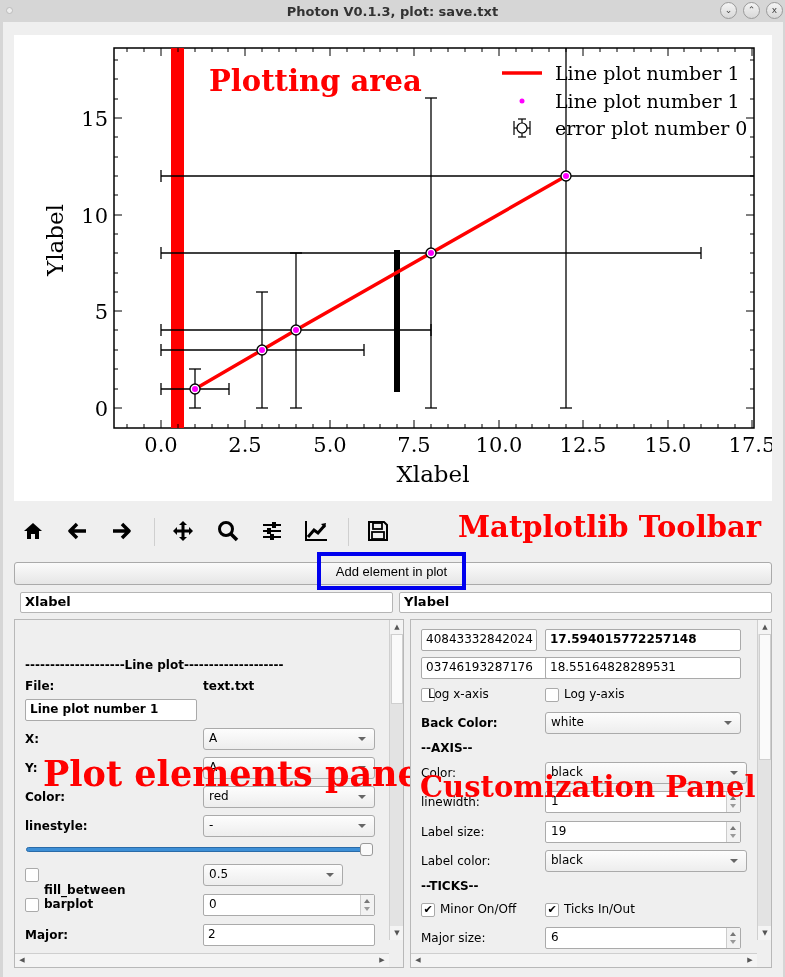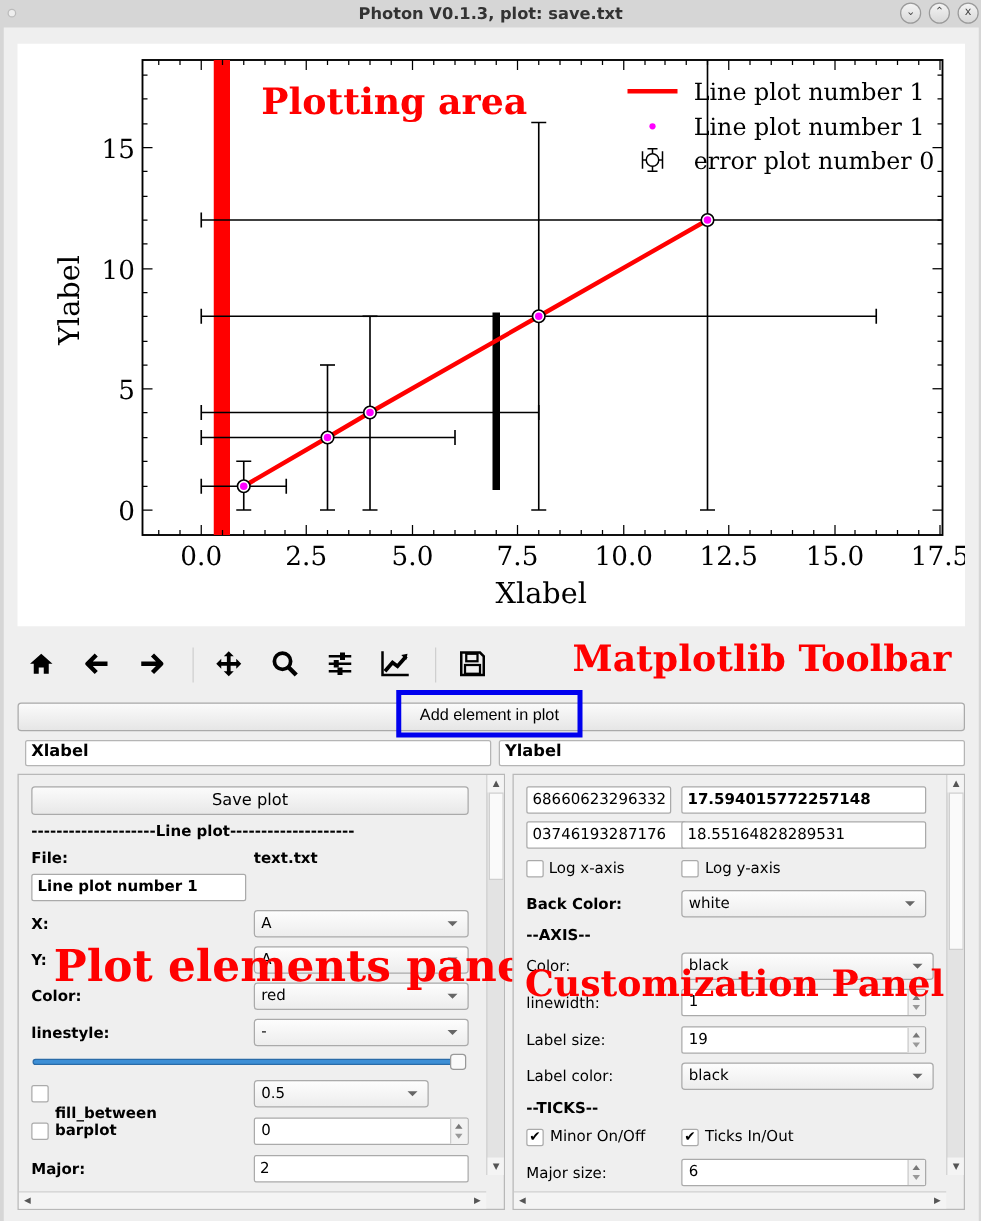--- a/index.html
+++ b/index.html
@@ -327,23 +327,20 @@
 
 <div class="add-btn"></div>
 <div class="add-btn-label">
     <span>Add element in plot</span>
   </div>
 
 <div class="label-input" style="left:20px; width:373px;">Xlabel</div>
 <div class="label-input" style="left:399px; width:373px;">Ylabel</div>
 
 <div class="panel" style="left:14px; width:390px; height:349px;">
-  <div class="btn" style="left:10px; top:9px; width:350px;">
-      <span>Save plot</span>
-    </div>
   <div class="lbl b" style="left:10px; top:38px;">--------------------Line plot--------------------</div>
   <div class="lbl b" style="left:10px; top:59px;">File:</div>
   <div class="lbl b" style="left:188px; top:59px;">text.txt</div>
   <div class="field" style="left:10px; top:79px; width:172px; font-weight:bold;">Line plot number 1</div>
   <div class="lbl b" style="left:10px; top:112px;">X:</div>
   <div class="combo" style="left:188px; top:108px; width:172px;"><span>A</span><span class="caret"></span></div>
   <div class="lbl b" style="left:10px; top:141px;">Y:</div>
   <div class="combo" style="left:188px; top:137px; width:172px;"><span>A</span><span class="caret"></span></div>
   <div class="lbl b" style="left:10px; top:170px;">Color:</div>
   <div class="combo" style="left:188px; top:166px; width:172px;"><span>red</span><span class="caret"></span></div>
@@ -368,26 +365,26 @@
     <div class="arr" style="bottom:0;">▼</div>
   </div>
   <div class="hscroll" style="left:0; top:333px; width:374px;">
     <div class="arr" style="left:0;">◀</div>
     <div class="arr" style="right:0;">▶</div>
   </div>
 </div>
 <div class="anno" style="left:43px; top:753px; font-size:35px;">Plot elements panel</div>
 
 <div class="panel" style="left:410px; width:362px; height:349px;">
-  <div class="field" style="left:10px; top:9px; width:116px;">68660623296332</div>
+  <div class="field" style="left:10px; top:9px; width:116px;">40843332842024</div>
   <div class="field" style="left:134px; top:9px; width:196px;font-weight:bold;">17.594015772257148</div>
   <div class="field" style="left:10px; top:37px; width:128px;">03746193287176</div>
   <div class="field" style="left:134px; top:37px; width:196px;">18.55164828289531</div>
   <div class="check" style="left:10px; top:68px;"></div>
-  <div class="lbl" style="left:28px; top:67px;text-align:right;">Log x-axis</div>
+  <div class="lbl" style="left:17px; top:67px;text-align:right;">Log x-axis</div>
   <div class="check" style="left:134px; top:68px;"></div>
   <div class="lbl" style="left:153px; top:67px;">Log y-axis</div>
   <div class="lbl b" style="left:10px; top:96px;">Back Color:</div>
   <div class="combo" style="left:134px; top:92px; width:196px;"><span>white</span><span class="caret"></span></div>
   <div class="lbl b" style="left:10px; top:121px;">--AXIS--</div>
   <div class="lbl" style="left:10px; top:146px;">Color:</div>
   <div class="combo" style="left:134px; top:142px; width:202px;"><span>black</span><span class="caret"></span></div>
   <div class="lbl" style="left:10px; top:175px;">linewidth:</div>
   <div class="spin" style="left:134px; top:171px; width:196px;"><span>1</span><span class="arrows">
         <i class="up"></i>

